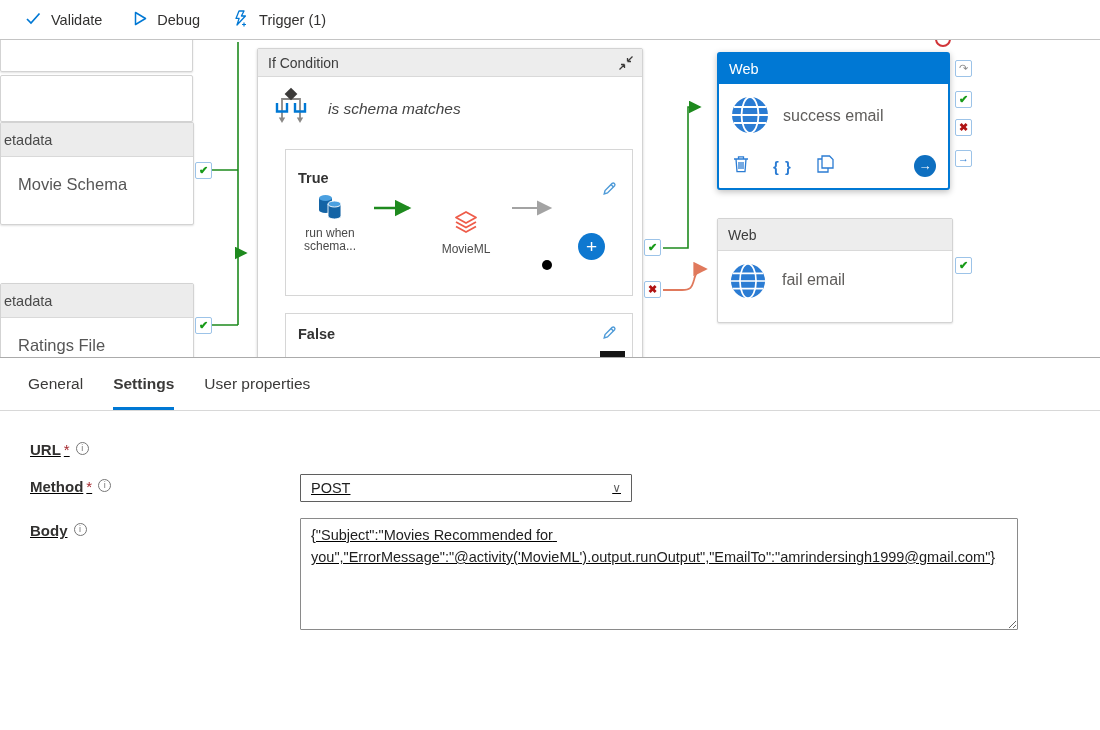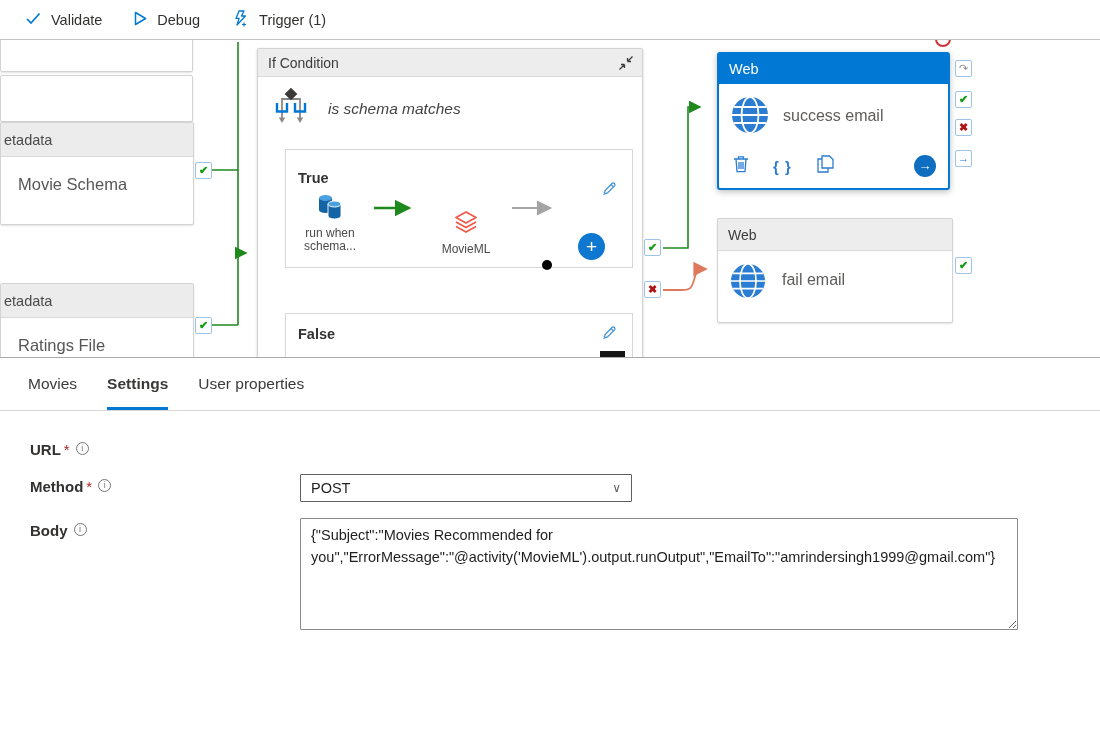--- a/index.html
+++ b/index.html
@@ -20,21 +20,21 @@
   #md1 { left:0; top:82px; width:194px; height:103px; }
   #md2 { left:0; top:243px; width:194px; height:95px; }
   .md-header { height:34px; background:#ececec; border-bottom:1px solid #d9d9d9; font-size:14.5px; color:#4a4a4a; display:flex; align-items:center; padding:0 3px; }
   .md-name { font-size:16.5px; color:#565656; padding:18px 0 0 17px; }
 
   #ifc { left:257px; top:8px; width:386px; height:330px; box-shadow:0 1px 3px rgba(0,0,0,.18); }
   .collapse { position:absolute; right:8px; top:6px; width:16px; height:16px; cursor:pointer; }
   .cond-icon { position:absolute; left:16px; top:38px; }
   .cond-name { position:absolute; left:70px; top:51px; font-size:15.5px; color:#444;font-style:italic; }
   .branch { position:absolute; left:27px; width:348px; background:#fff; border:1px solid #d6d6d6; z-index:2; }
-  #trueBox { top:100px; height:119px; }
+  #trueBox { top:100px; height:147px; }
   #falseBox { top:264px; height:80px;text-align:center; }
   .branch-label { position:absolute; left:12px; font-size:14.5px; font-weight:600; color:#333; }
   .pencil { position:absolute; right:14px; width:17px; height:17px; cursor:pointer; }
   .mini-act { position:absolute; width:64px; text-align:center; }
   .mini-act .mlabel { font-size:12px; color:#4a4a4a; line-height:13px; margin-top:3px; }
   #act1 { left:12px; top:44px; }
   #act2 { left:147px; top:60px; width:66px; }
   .plus-btn { position:absolute; left:292px; top:83px; width:27px; height:27px; border-radius:50%; background:#0e78d0; color:#fff; font-size:19px; line-height:25px; text-align:center; border:none; cursor:pointer; }
   .cursor-dot { position:absolute; left:542px; top:220px; width:10px; height:10px; border-radius:50%; background:#000; z-index:4; }
 
@@ -58,21 +58,21 @@
   .red-partial { position:absolute; left:935px; top:-9px; width:16px; height:16px; border:2px solid #d13438; border-radius:50%; z-index:2; }
   .hscroll-thumb { position:absolute; left:600px; top:311px; width:25px; height:6px; background:#151515; z-index:4; cursor:pointer; }
 
   
   .panel { height:373px; border-top:1px solid #ababab; background:#fff; }
   .tabs { height:53px; display:flex; align-items:stretch; padding-left:28px; gap:30px; border-bottom:1px solid #d8d8d8; }
   .tab { display:flex; align-items:center; font-size:15.5px; color:#3b3a39; padding-top:3px; border-bottom:3px solid transparent; cursor:pointer; }
   .tab.active { font-weight:700; border-bottom-color:#0078d4; }
 
   .form { padding:26px 0 0 30px; }
-  .form-row { display:flex; margin-bottom:16px; }
+  .form-row { display:flex; margin-bottom:16px;text-decoration:underline; }
   .form-label { width:270px; font-size:15px; font-weight:600; color:#323130; padding-top:4px; }
   .req { color:#a4262c; margin-left:3px; font-weight:400; }
   .info-dot { display:inline-block; width:13px; height:13px; border:1px solid #767676; border-radius:50%; color:#767676; font-size:9px; line-height:11px; text-align:center; margin-left:6px; vertical-align:4px; font-weight:400; cursor:pointer; }
   .text-input { width:332px; height:26px; border:1px solid #5f5f5f; border-radius:1px; font-family:inherit; font-size:14.5px; color:#1f1f1f; padding:0 8px; }
   .warn { display:flex; gap:8px; margin-top:10px; }
   .warn-text { width:300px; font-size:14.5px; color:#323130; line-height:22px; }
   .fake-select { width:332px; height:28px; border:1px solid #5f5f5f; border-radius:1px; display:flex; align-items:center; justify-content:space-between; padding:0 10px; font-size:14.5px; color:#1f1f1f; cursor:pointer; }
   .chev { font-size:12px; color:#5f5f5f; }
   .body-area { width:718px; height:112px; border:1px solid #8a8a8a; border-radius:1px; font-family:inherit; font-size:14.5px; color:#1f1f1f; line-height:22px; padding:5px 10px; resize:both; }
 </style>
@@ -277,21 +277,21 @@
   </div>
   <span class="port p-ok" style="left:955px; top:217px;">✔</span>
 
   <span class="red-partial"></span>
   <span class="cursor-dot"></span>
   <span class="hscroll-thumb"></span>
 </div>
 
 <div class="panel">
   <div class="tabs">
-    <span class="tab">Movies</span>
+    <span class="tab">General</span>
     <span class="tab active">Settings</span>
     <span class="tab">User properties</span>
   </div>
 
   <div class="form">
 
     <div class="form-row">
       <div class="form-label">
         <span>URL</span><span class="req">*</span><span class="info-dot">i</span>
       </div>

